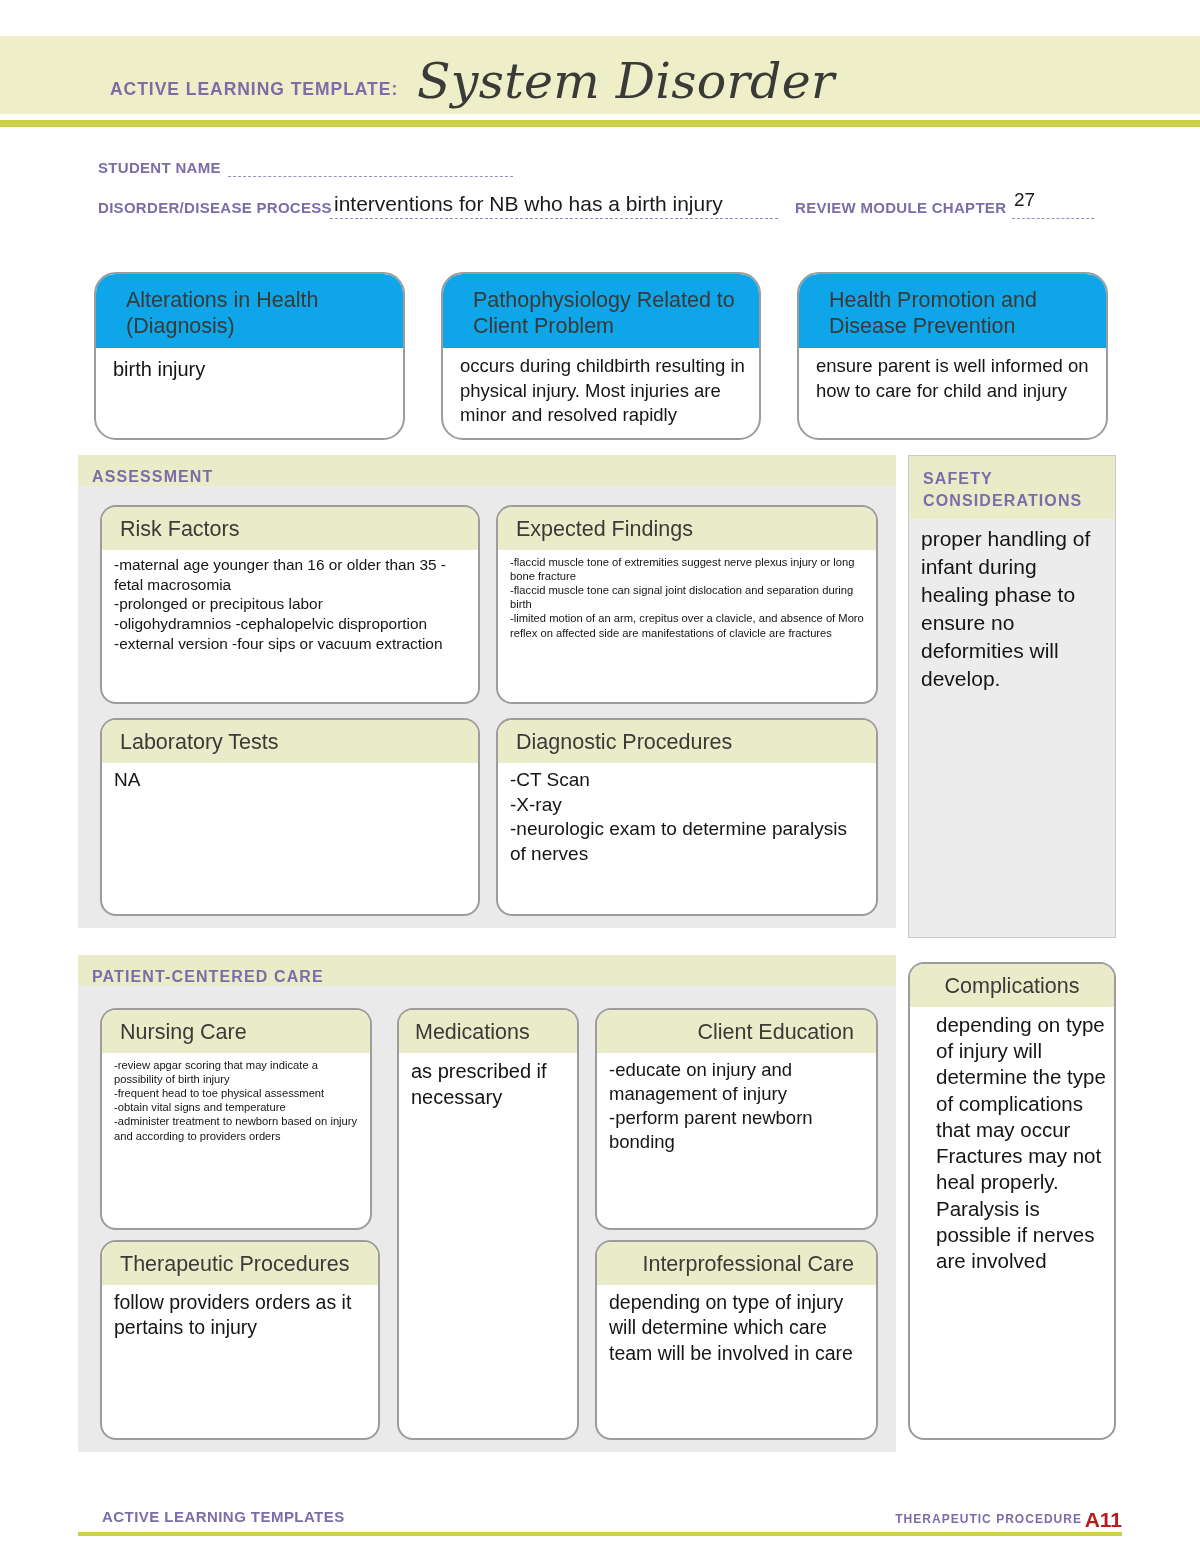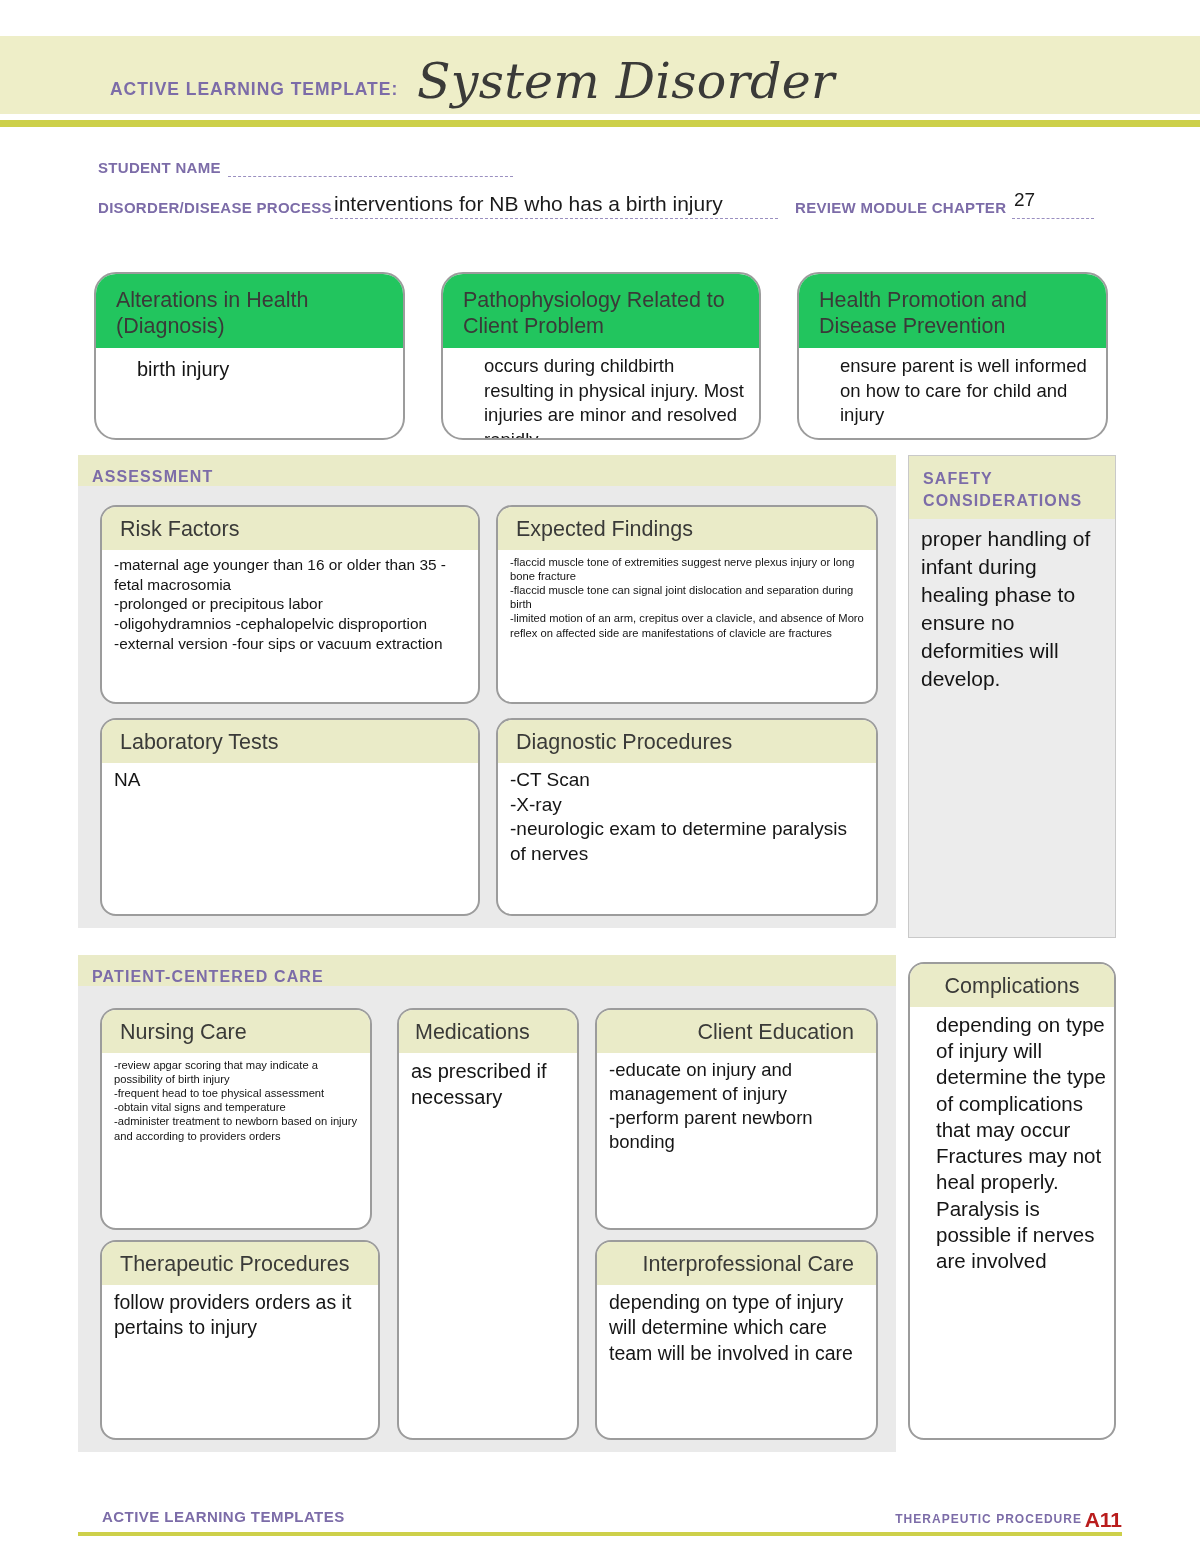--- a/index.html
+++ b/index.html
@@ -80,34 +80,33 @@
     position: absolute;
     top: 0;
     height: 168px;
     border: 2.2px solid #9c9c9c;
     border-radius: 22px;
     background: #ffffff;
     overflow: hidden;
     box-sizing: border-box;
   }
   .tbox-hd {
-    background: #22c55e;
-    padding: 13px 0 9px 20px;
+    background: #0ea5e9;
+    padding: 13px 0 9px 30px;
     font-size: 21.5px;
     line-height: 1.22;
     color: #3a3a38;
     font-weight: normal;
   }
   .tbox-bd {
     padding: 6px 14px 6px 17px;
     font-size: 18.5px;
     line-height: 1.32;
     color: #151515;
     white-space: pre-line;
-    margin-left: 24px;
   }
   .tbox.b1 { left: 0;   width: 311px; }
   .tbox.b2 { left: 347px; width: 320px; }
   .tbox.b3 { left: 703px; width: 311px; }
   .tbox.b1 .tbox-bd { font-size: 20px; padding-top: 8px; }
 
   
   .panel {
     position: absolute;
     background: #eaeaea;

